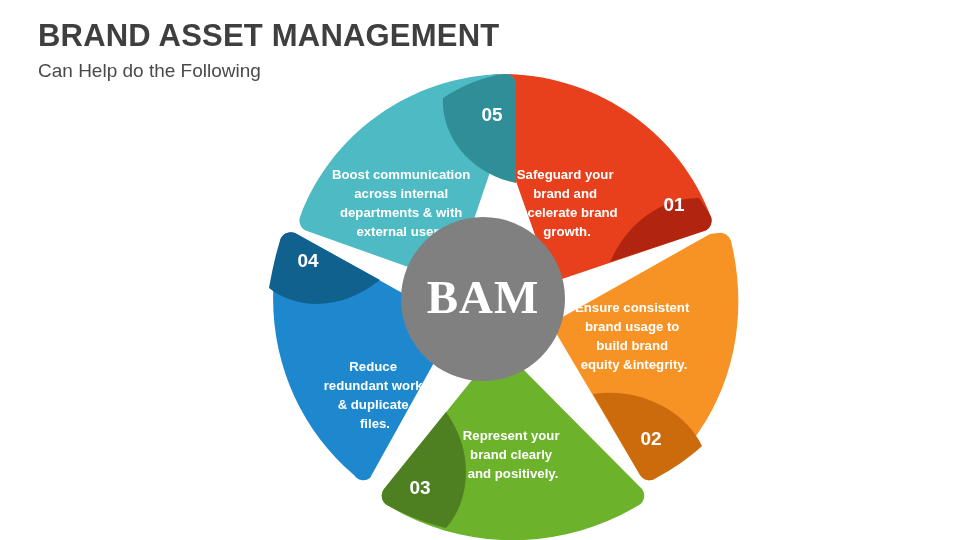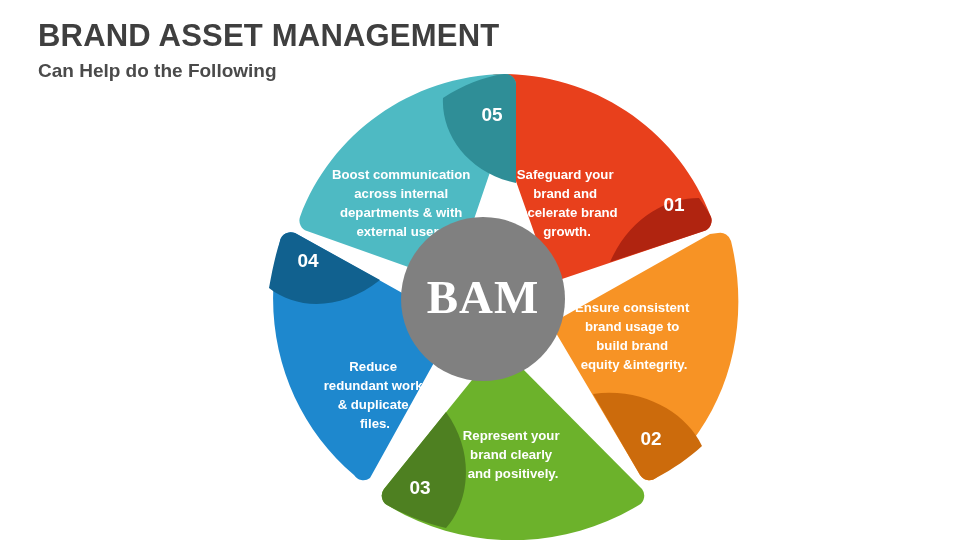--- a/index.html
+++ b/index.html
@@ -31,21 +31,21 @@
     font-weight: bold;
     letter-spacing: 0.2px;
     color: #3f3f3f;
     white-space: nowrap;
   }
   #subtitle {
     position: absolute;
     left: 38px;
     top: 60px;
     font-size: 19px;
-    font-weight: bold;
+    font-weight: normal;
     color: #4a4a4a;
     white-space: nowrap;
   }
   #diagram {
     position: absolute;
     left: 210px;
     top: 40px;
     width: 560px;
     height: 510px;
   }

